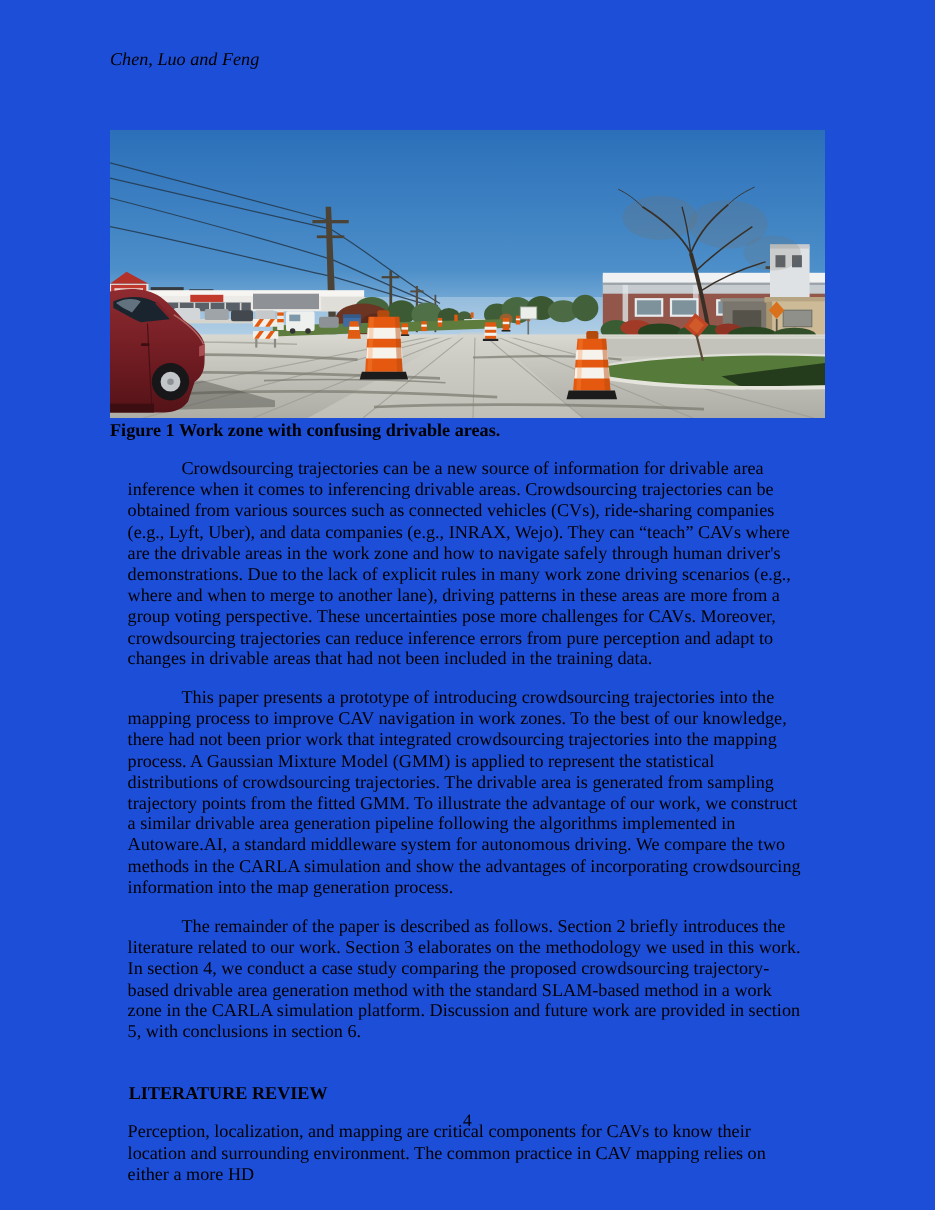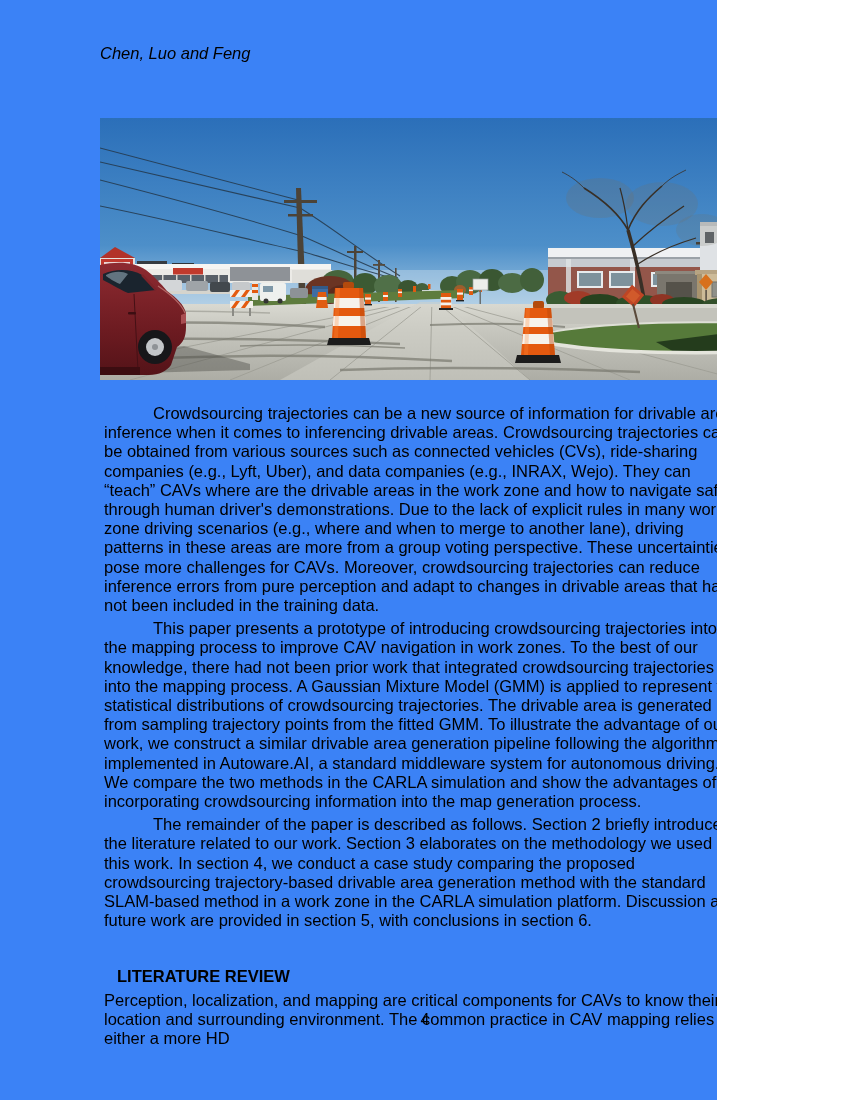--- a/index.html
+++ b/index.html
@@ -1,23 +1,23 @@
 <!DOCTYPE html>
 <html><head>
 <meta charset="utf-8">
 <style>
   html,body{margin:0;padding:0;background:#ffffff;}
-  .page{position:relative;width:717px;height:1100px;background:#3b82f6;overflow:hidden;
-        font-family:Liberation Sans, sans-serif;color:#000;}
+  .page{position:relative;width:850px;height:1100px;background:#1d4ed8;overflow:hidden;
+        font-family:Liberation Serif, serif;color:#000;}
   .running-header{position:absolute;left:100px;top:44px;font-style:italic;font-size:16.5px;line-height:19px;}
   figure.fig{position:absolute;left:100px;top:118px;width:650px;margin:0;padding:0;}
   figure.fig svg{display:block;}
   figcaption{font-weight:bold;font-size:16.5px;line-height:19.5px;margin-top:1px;}
   .body-col{position:absolute;left:100px;top:400px;width:648px;font-size:16.5px;line-height:19.2px;}
-  .body-col p{margin:4px;text-indent:49px;}
+  .body-col p{margin:16px;text-indent:49px;}
   .body-col h2{margin:37px 0 0 17px;font-size:16.5px;line-height:19.2px;font-weight:bold;}
   .body-col p.noindent{text-indent:0;}
   .page-number{position:absolute;top:1011px;left:0;width:850px;text-align:center;font-size:16px;}
 </style>
 </head>
 <body>
 
 <div class="page">
 
   <div class="running-header">Chen, Luo and Feng</div>
@@ -326,20 +326,21 @@
         <path d="M58,168 C70,176 81,185 85,195" stroke="#c07a77" stroke-width="1.2" opacity="0.8" fill="none"></path>
         <path d="M34,176 L38,253" stroke="#451015" stroke-width="1"></path>
         <rect x="28" y="194" width="8" height="2.5" rx="1" fill="#3c0e12"></rect>
         <polygon points="81,197 86,195 86,205 81,206" fill="#b3575a" opacity="0.85"></polygon>
         <circle cx="55" cy="229" r="17" fill="#17171a"></circle>
         <circle cx="55" cy="229" r="9" fill="#c3c6c9"></circle>
         <circle cx="55" cy="229" r="3" fill="#8e9296"></circle>
         <rect x="0" y="249" width="40" height="8" fill="#3c0d11"></rect>
       </g>
     </svg>
+    <figcaption>Figure 1 Work zone with confusing drivable areas.</figcaption>
   </figure>
 
   <div class="body-col">
     <p>Crowdsourcing trajectories can be a new source of information for drivable area inference when it comes to inferencing drivable areas. Crowdsourcing trajectories can be obtained from various sources such as connected vehicles (CVs), ride-sharing companies (e.g., Lyft, Uber), and data companies (e.g., INRAX, Wejo). They can “teach” CAVs where are the drivable areas in the work zone and how to navigate safely through human driver's demonstrations. Due to the lack of explicit rules in many work zone driving scenarios (e.g., where and when to merge to another lane), driving patterns in these areas are more from a group voting perspective. These uncertainties pose more challenges for CAVs. Moreover, crowdsourcing trajectories can reduce inference errors from pure perception and adapt to changes in drivable areas that had not been included in the training data.</p>
     <p>This paper presents a prototype of introducing crowdsourcing trajectories into the mapping process to improve CAV navigation in work zones. To the best of our knowledge, there had not been prior work that integrated crowdsourcing trajectories into the mapping process. A Gaussian Mixture Model (GMM) is applied to represent the statistical distributions of crowdsourcing trajectories. The drivable area is generated from sampling trajectory points from the fitted GMM. To illustrate the advantage of our work, we construct a similar drivable area generation pipeline following the algorithms implemented in Autoware.AI, a standard middleware system for autonomous driving. We compare the two methods in the CARLA simulation and show the advantages of incorporating crowdsourcing information into the map generation process.</p>
     <p>The remainder of the paper is described as follows. Section 2 briefly introduces the literature related to our work. Section 3 elaborates on the methodology we used in this work. In section 4, we conduct a case study comparing the proposed crowdsourcing trajectory-based drivable area generation method with the standard SLAM-based method in a work zone in the CARLA simulation platform. Discussion and future work are provided in section 5, with conclusions in section 6.</p>
     <h2>LITERATURE REVIEW</h2>
     <p class="noindent">Perception, localization, and mapping are critical components for CAVs to know their location and surrounding environment. The common practice in CAV mapping relies on either a more HD</p>
   </div>
 

